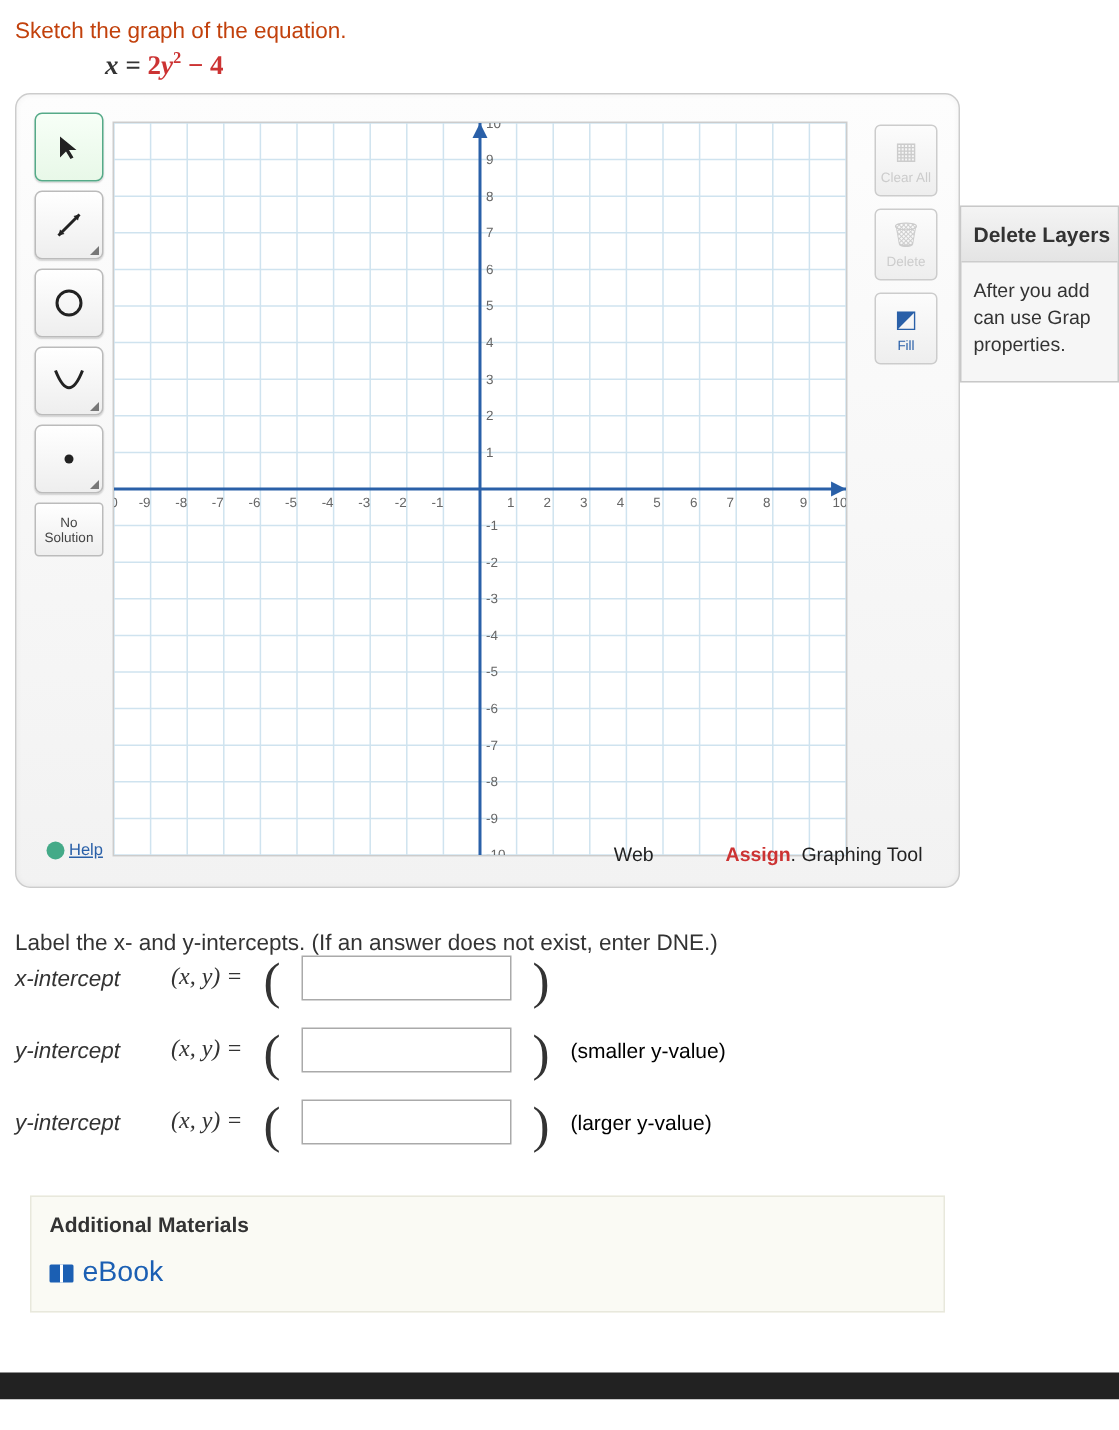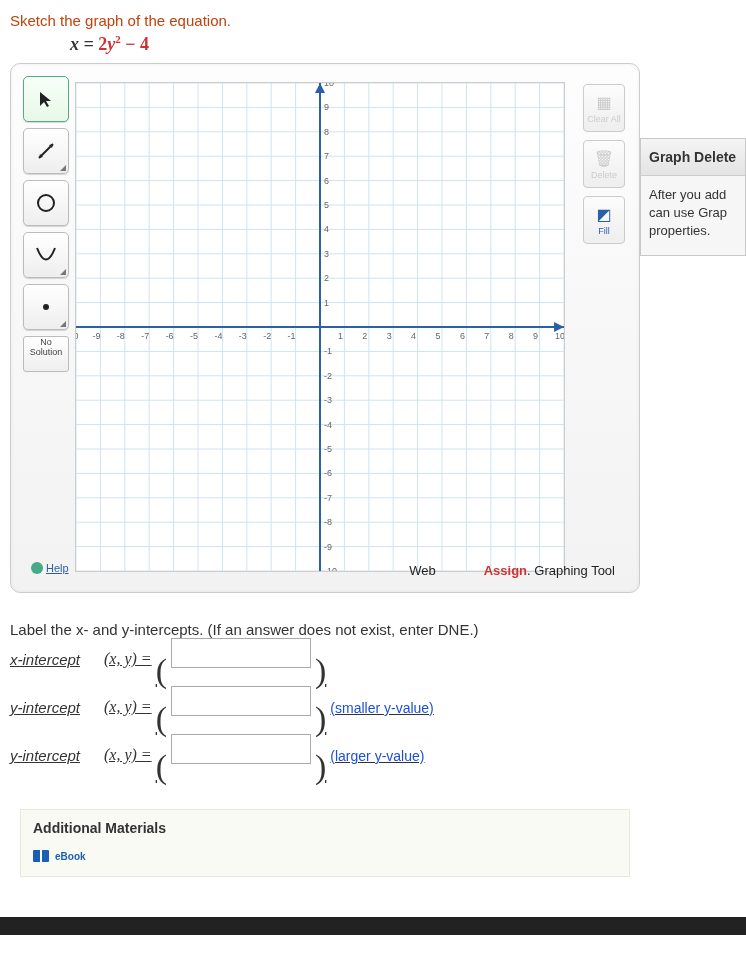--- a/index.html
+++ b/index.html
@@ -55,21 +55,21 @@
   .tool-btn .corner {
     position:absolute; right:2px; bottom:2px;
     width:0;height:0;border-left:6px solid transparent;
     border-bottom:6px solid #777;
   }
   .tool-nosol {
     width:46px; height:36px;
     border:1px solid #bbb; border-radius:3px;
     background: linear-gradient(#fff,#eee);
     font-size:9px; line-height:10px; text-align:center;
-    display:flex; align-items:flex-start; justify-content:center;
+    display:flex; align-items:center; justify-content:center;
     color:#444; cursor:pointer;
   }
   .help-link {
     position:absolute; left:20px; bottom:18px;
     font-size:11px; color:#2a60a8; text-decoration:underline;
     display:flex; align-items:center; gap:3px; cursor:pointer;margin-top:28px;
   }
   .help-link .dot{width:12px;height:12px;border-radius:50%;background:#4a8; display:inline-block;}
 
   
@@ -113,40 +113,40 @@
     font-weight:bold; font-size:14px; padding:10px 8px;
     white-space:nowrap; overflow:hidden;
   }
   .side-panel .body{ font-size:13px; padding:10px 8px 14px; line-height:1.4; color:#333; white-space:normal;}
 
   .container-top{ position:relative; }
 
   
   .intercepts{ padding:28px 10px 10px 10px; }
   .intercepts .lbl { color:#333; }
-  .row { display:flex; align-items:flex-end; gap:4px; margin-bottom:18px; font-family:"Times New Roman",serif;text-decoration:underline; }
+  .row { display:flex; align-items:center; gap:14px; margin-bottom:18px; font-family:"Times New Roman",serif; }
   .row .name{ font-family:Arial; font-style:italic; width:90px; font-size:15px; color:#333;}
   .row .xy { font-style:italic; font-size:16px;}
   .paren { font-size:34px; font-family:"Times New Roman",serif; line-height:0; position:relative; top:3px;}
   .ans-box{
     width:140px; height:30px;
     border:1px solid #aaa; background:#fff;
   }
-  .note{ font-family:Arial; font-size:14px; color:#1d4ed8; }
+  .note{ font-family:Arial; font-size:14px; color:#000000; }
 
   
   .add-mat{
-    margin:17px 10px 40px 20px;
+    margin:6px 10px 40px 20px;
     border:1px solid #e8e8dc;
     background:#fafaf4;
     width:610px;
   }
   .add-mat .hdr{ font-weight:bold; padding:10px 12px; font-size:14px;}
   .add-mat .link{ padding:4px 12px 14px; display:flex; align-items:center; gap:6px;
-    color:#1b5fb3; font-weight:bold; font-size:10px; cursor:pointer;}
+    color:#1b5fb3; font-weight:normal; font-size:19px; cursor:pointer;}
   .book-icon{ width:16px; height:12px; background:#1b5fb3; border-radius:1px; position:relative; display:inline-block;}
   .book-icon::after{content:""; position:absolute; left:7px; top:0; width:2px; height:12px; background:#fff;}
 
   .footer-bar{ height:18px; background:#222; width:746px; }
 </style>
 </head>
 <body>
 
 <div class="question-area">
   <div class="prompt">Sketch the graph of the equation.</div>
@@ -314,21 +314,21 @@
       <span class="dot"></span>
       <span>Help</span>
     </div>
 
     <div class="branding">
       <span>Web</span><b>Assign</b><span>. Graphing Tool</span>
     </div>
   </div>
 
   <div class="side-panel">
-    <div class="hdr">Graph Delete</div>
+    <div class="hdr">Delete Layers</div>
     <div class="body">
       <span>After you add</span><br>
       <span>can use Grap</span><br>
       <span>properties.</span>
     </div>
   </div>
 </div>
 
 <div class="intercepts">
   <div class="lbl">Label the x- and y-intercepts. (If an answer does not exist, enter DNE.)</div>

